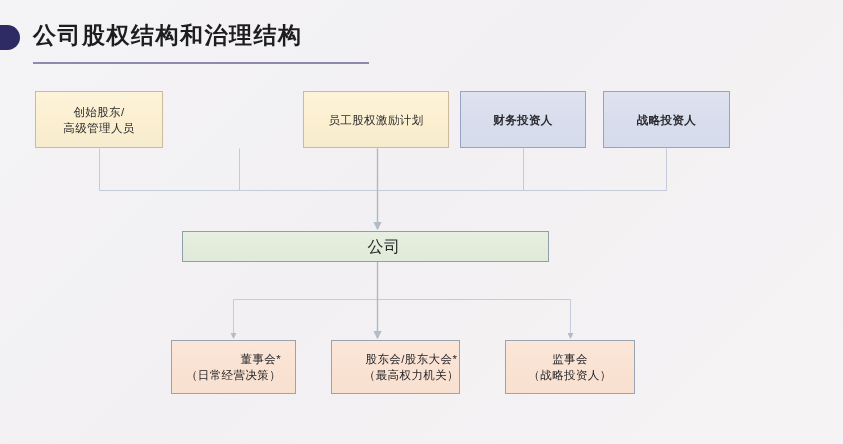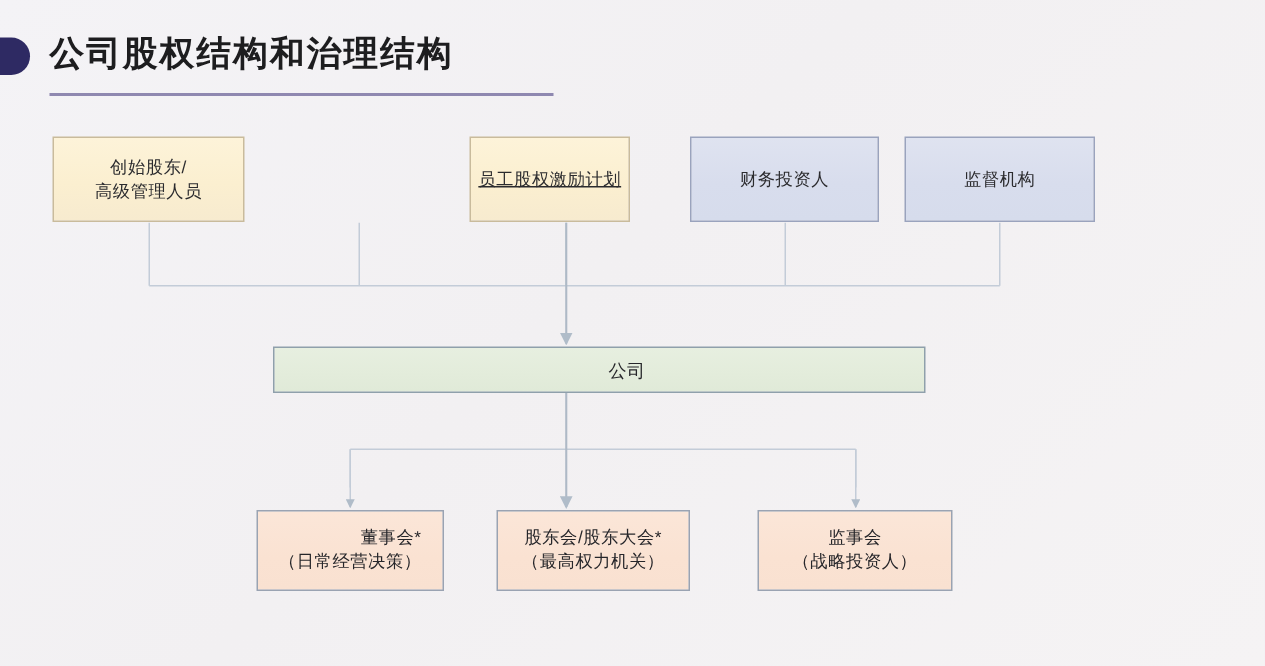--- a/index.html
+++ b/index.html
@@ -96,20 +96,21 @@
   
   .node.tier-cream {
     background: linear-gradient(180deg, #fdf3d9 0%, #fbefd0 55%, #f7ebcf 100%);
     border-color: #c9bb9c;
     color: #2b2b2e;
   }
   .node.tier-blue {
     background: linear-gradient(180deg, #dfe3f0 0%, #d8dded 55%, #d6dcec 100%);
     border-color: #9aa3bd;
     color: #2b2b2e;
+    font-weight: bold;
   }
   
   .node.tier-green {
     background: linear-gradient(180deg, #e7efe0 0%, #e3ecdb 60%, #e0ead8 100%);
     border-color: #8fa0ab;
   }
   
   .node.tier-peach {
     background: linear-gradient(180deg, #fbe6d8 0%, #fae2d2 60%, #f9e1d1 100%);
     border-color: #9aa3b2;
@@ -156,42 +157,42 @@
       <path d="M 570.5 299.5 L 570.5 338" stroke="#c3ccd8" stroke-width="1" fill="none" marker-end="url(#arrow)"></path>
       <path d="M 377.5 261.5 L 377.5 338" stroke="#aeb9c6" stroke-width="1.4" fill="none" marker-end="url(#arrow)"></path>
     </svg>
 
     <div class="node tier-cream" style="left:35px; top:91px; width:128px; height:57px;">
       <span>创始股东/
 高级管理人员</span>
     </div>
 
 
-    <div class="node tier-cream" style="left:313px; top:91px; width:107px; height:57px;text-decoration:underline;">
+    <div class="node tier-cream" style="left:303px; top:91px; width:146px; height:57px;">
       <span>员工股权激励计划</span>
     </div>
 
     <div class="node tier-blue" style="left:460px; top:91px; width:126px; height:57px;">
       <span>财务投资人</span>
     </div>
 
     <div class="node tier-blue" style="left:603px; top:91px; width:127px; height:57px;">
-      <span>监督机构</span>
-    </div>
-
-    <div class="node tier-green" style="left:182px; top:231px; width:435px; height:31px; font-size:12px;padding-left:37px;">
+      <span>战略投资人</span>
+    </div>
+
+    <div class="node tier-green" style="left:182px; top:231px; width:367px; height:31px; font-size:16px;padding-left:37px;">
       <span>公司</span>
     </div>
 
     <div class="node tier-peach" style="left:171px; top:340px; width:125px; height:54px;text-align:right;">
       <span>董事会*
 （日常经营决策）</span>
     </div>
 
-    <div class="node tier-peach" style="left:331px; top:340px; width:129px; height:54px;">
+    <div class="node tier-peach" style="left:331px; top:340px; width:129px; height:54px;justify-content:flex-end;">
       <span>股东会/股东大会*
 （最高权力机关）</span>
     </div>
 
     <div class="node tier-peach" style="left:505px; top:340px; width:130px; height:54px;">
       <span>监事会
 （战略投资人）</span>
     </div>
 
   </div>

